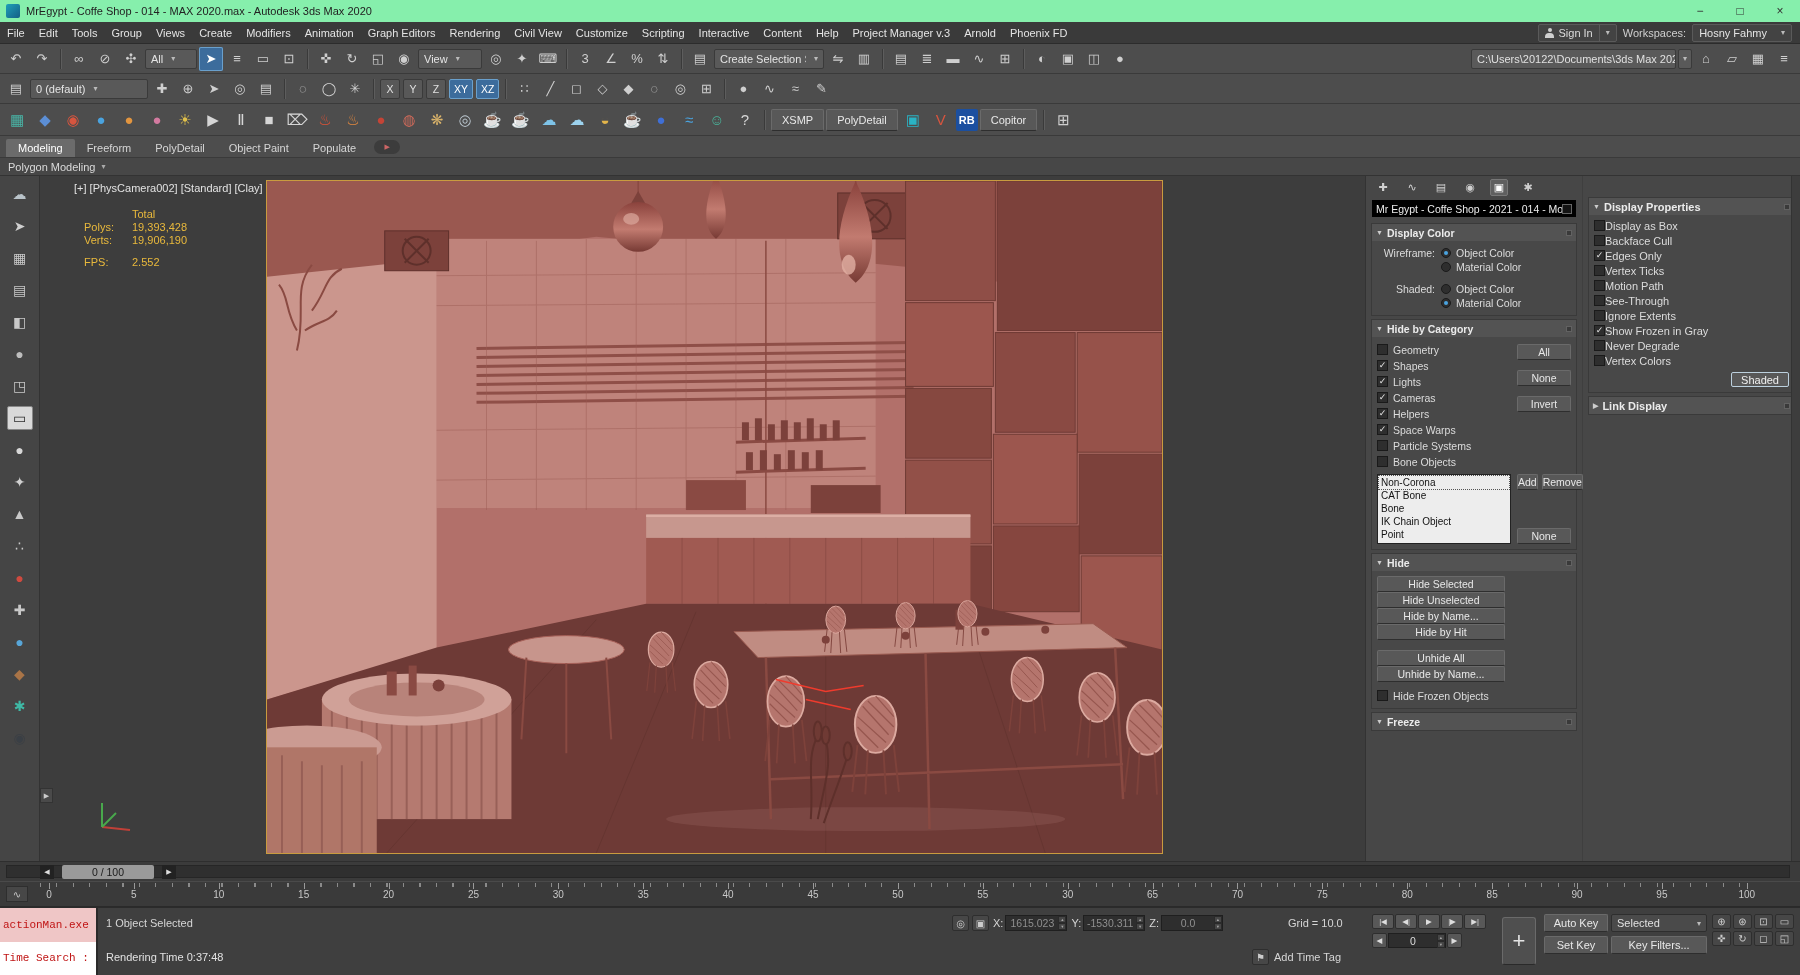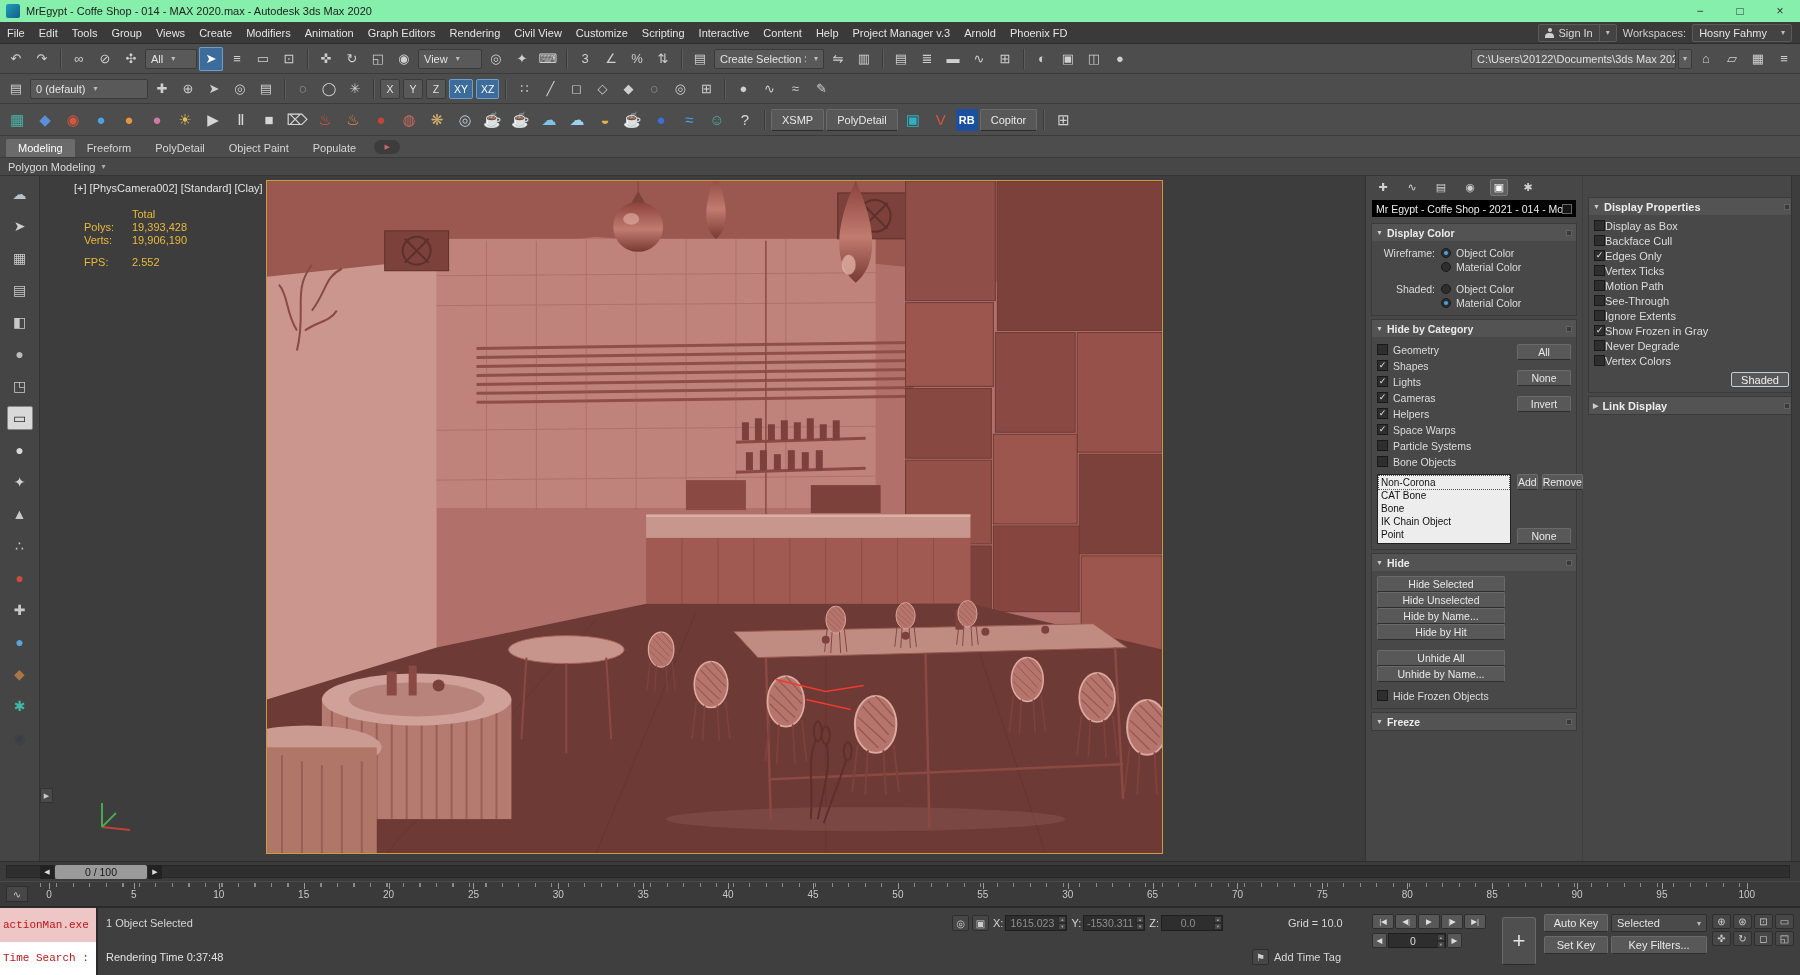--- a/index.html
+++ b/index.html
@@ -107,21 +107,21 @@
 
 .cmdpanel2{width:218px;background:#474747;display:flex;flex-none:0;flex-direction:column;padding-top:18px;border-left:1px solid #3f3f3f}
 .cmdpanel2 .inner{flex:1;display:flex;flex-direction:column}
 .vscroll{position:absolute;right:0;top:0;bottom:0;width:9px;background:#3d3d3d;border-left:1px solid #333}
 .dp-row{display:flex;align-items:flex-start;gap:0;height:15px}
 .shaded-btn{margin-left:auto;height:15px;padding:0 9px;background:#585858;border:1px solid #bcd0de;border-radius:2px;color:#f0f0f0;display:flex;align-items:center}
 
 
 .timeslider{height:20px;background:#3b3b3b;border-top:1px solid #2e2e2e;position:relative;flex:none}
 .ts-track{position:absolute;left:6px;right:10px;top:3px;bottom:3px;background:#2f2f2f;border:1px solid #262626}
-.ts-group{position:absolute;left:40px;top:3px;height:14px;display:flex;gap:1px;align-items:center}
+.ts-group{position:absolute;left:40px;top:3px;height:14px;display:flex;gap:8px;align-items:center}
 .ts-btn{width:14px;height:14px;background:#222;color:#ddd;font-size:7px;display:flex;align-items:center;justify-content:center}
 .ts-handle{width:92px;height:14px;background:#9a9a9a;color:#1a1a1a;display:flex;align-items:center;justify-content:center;border-radius:2px;font-size:10.5px}
 
 .ruler{height:26px;background:#3a3a3a;border-top:1px solid #4a4a4a;border-bottom:1px solid #2a2a2a;position:relative;flex:none}
 .ruler::before{content:"";position:absolute;left:40px;right:44px;top:1px;height:4px;
   background:repeating-linear-gradient(90deg,#8a8a8a 0 1px,transparent 1px 16.5px)}
 .ruler-btn{position:absolute;left:6px;top:4px;width:22px;height:16px;background:#474747;border:1px solid #2e2e2e;color:#ccc;display:flex;align-items:center;justify-content:center;font-size:10px}
 .ruler-ticks{position:absolute;left:40px;right:44px;top:0;bottom:0;display:flex;justify-content:space-between}
 .tick{position:relative;min-width:18px;display:flex;align-items:center;justify-content:center;color:#c8c8c8;font-size:10px}
 .tick::before{content:"";position:absolute;left:50%;top:1px;width:1px;height:6px;background:#9a9a9a}

